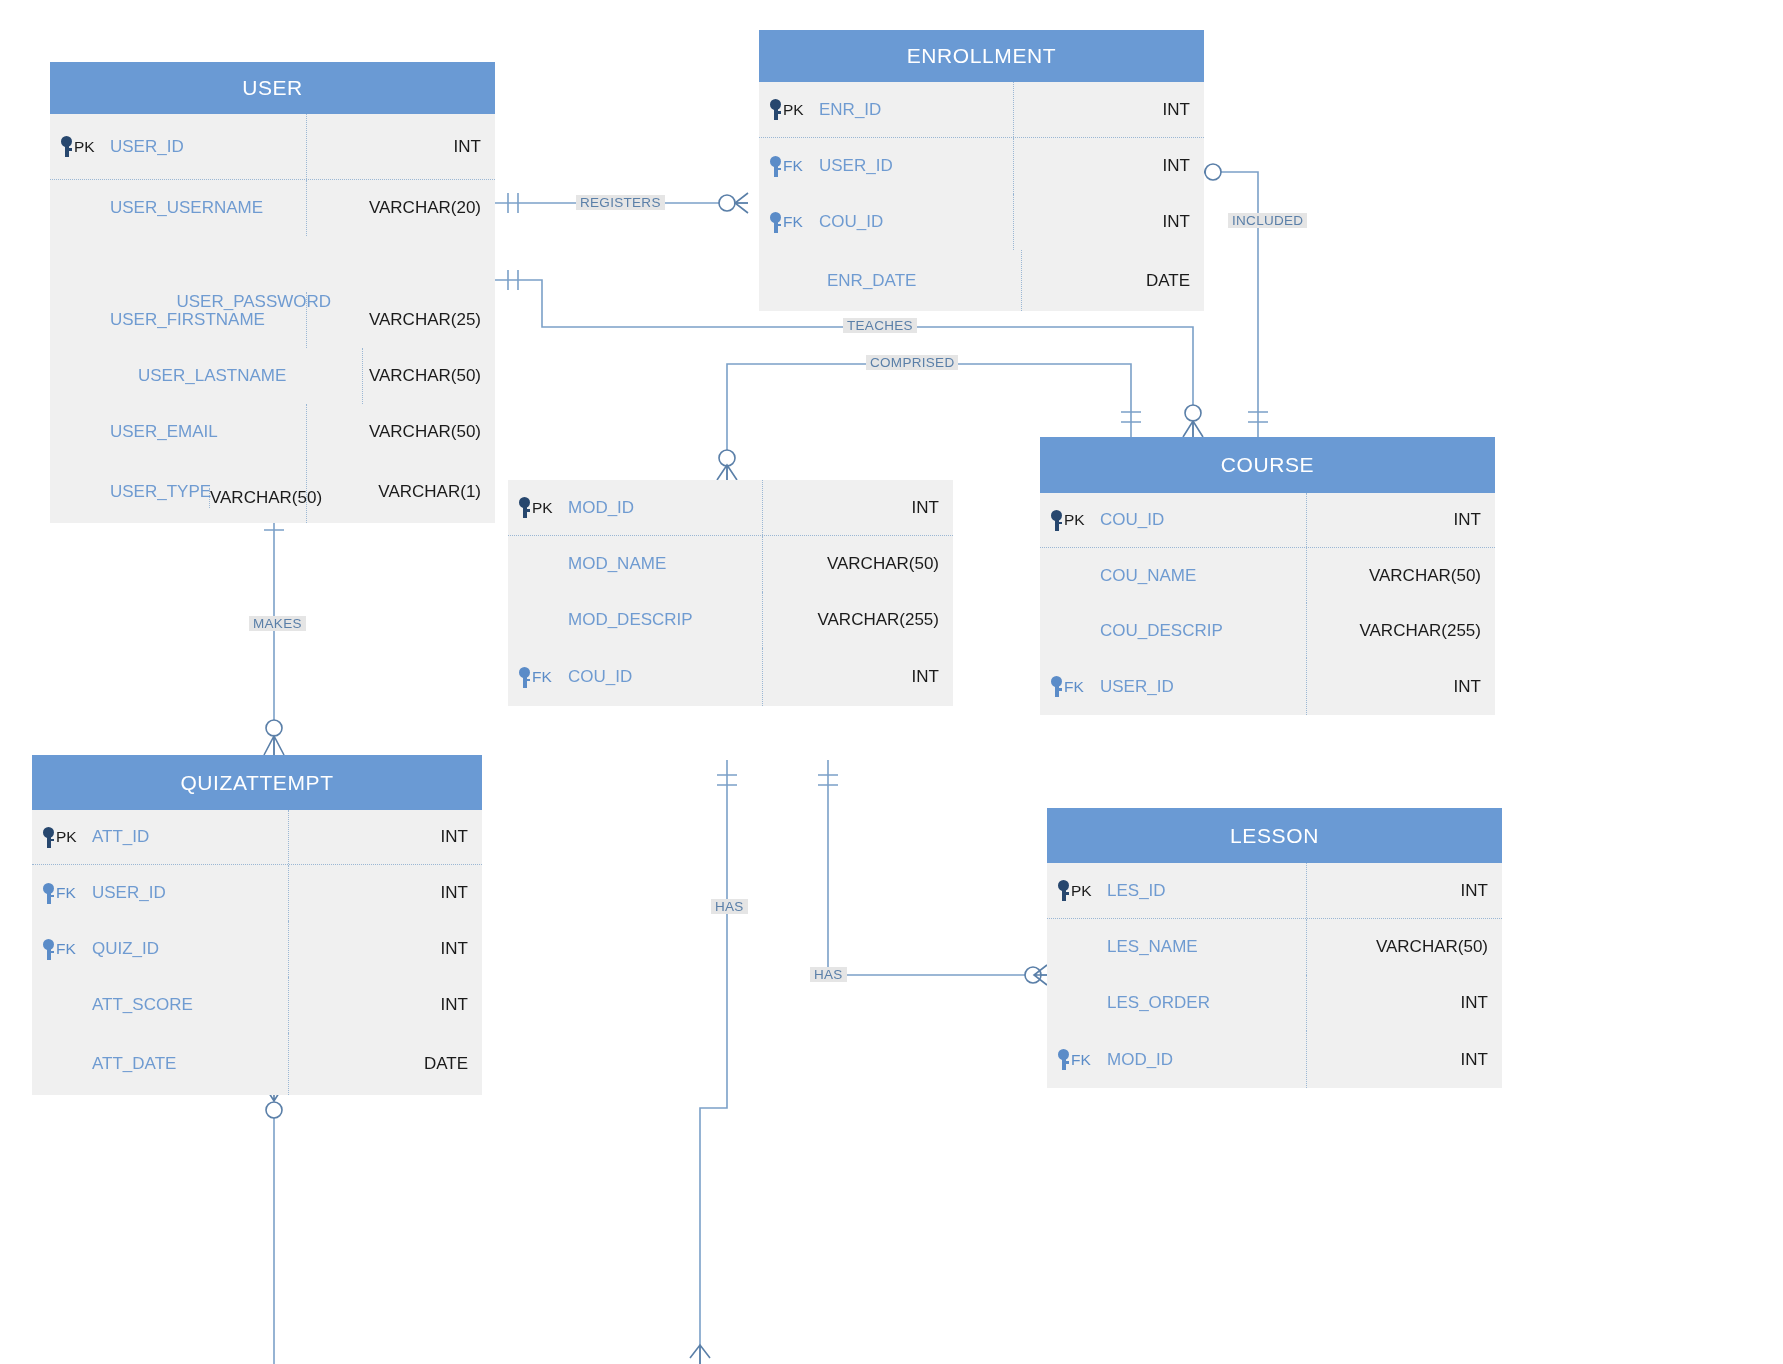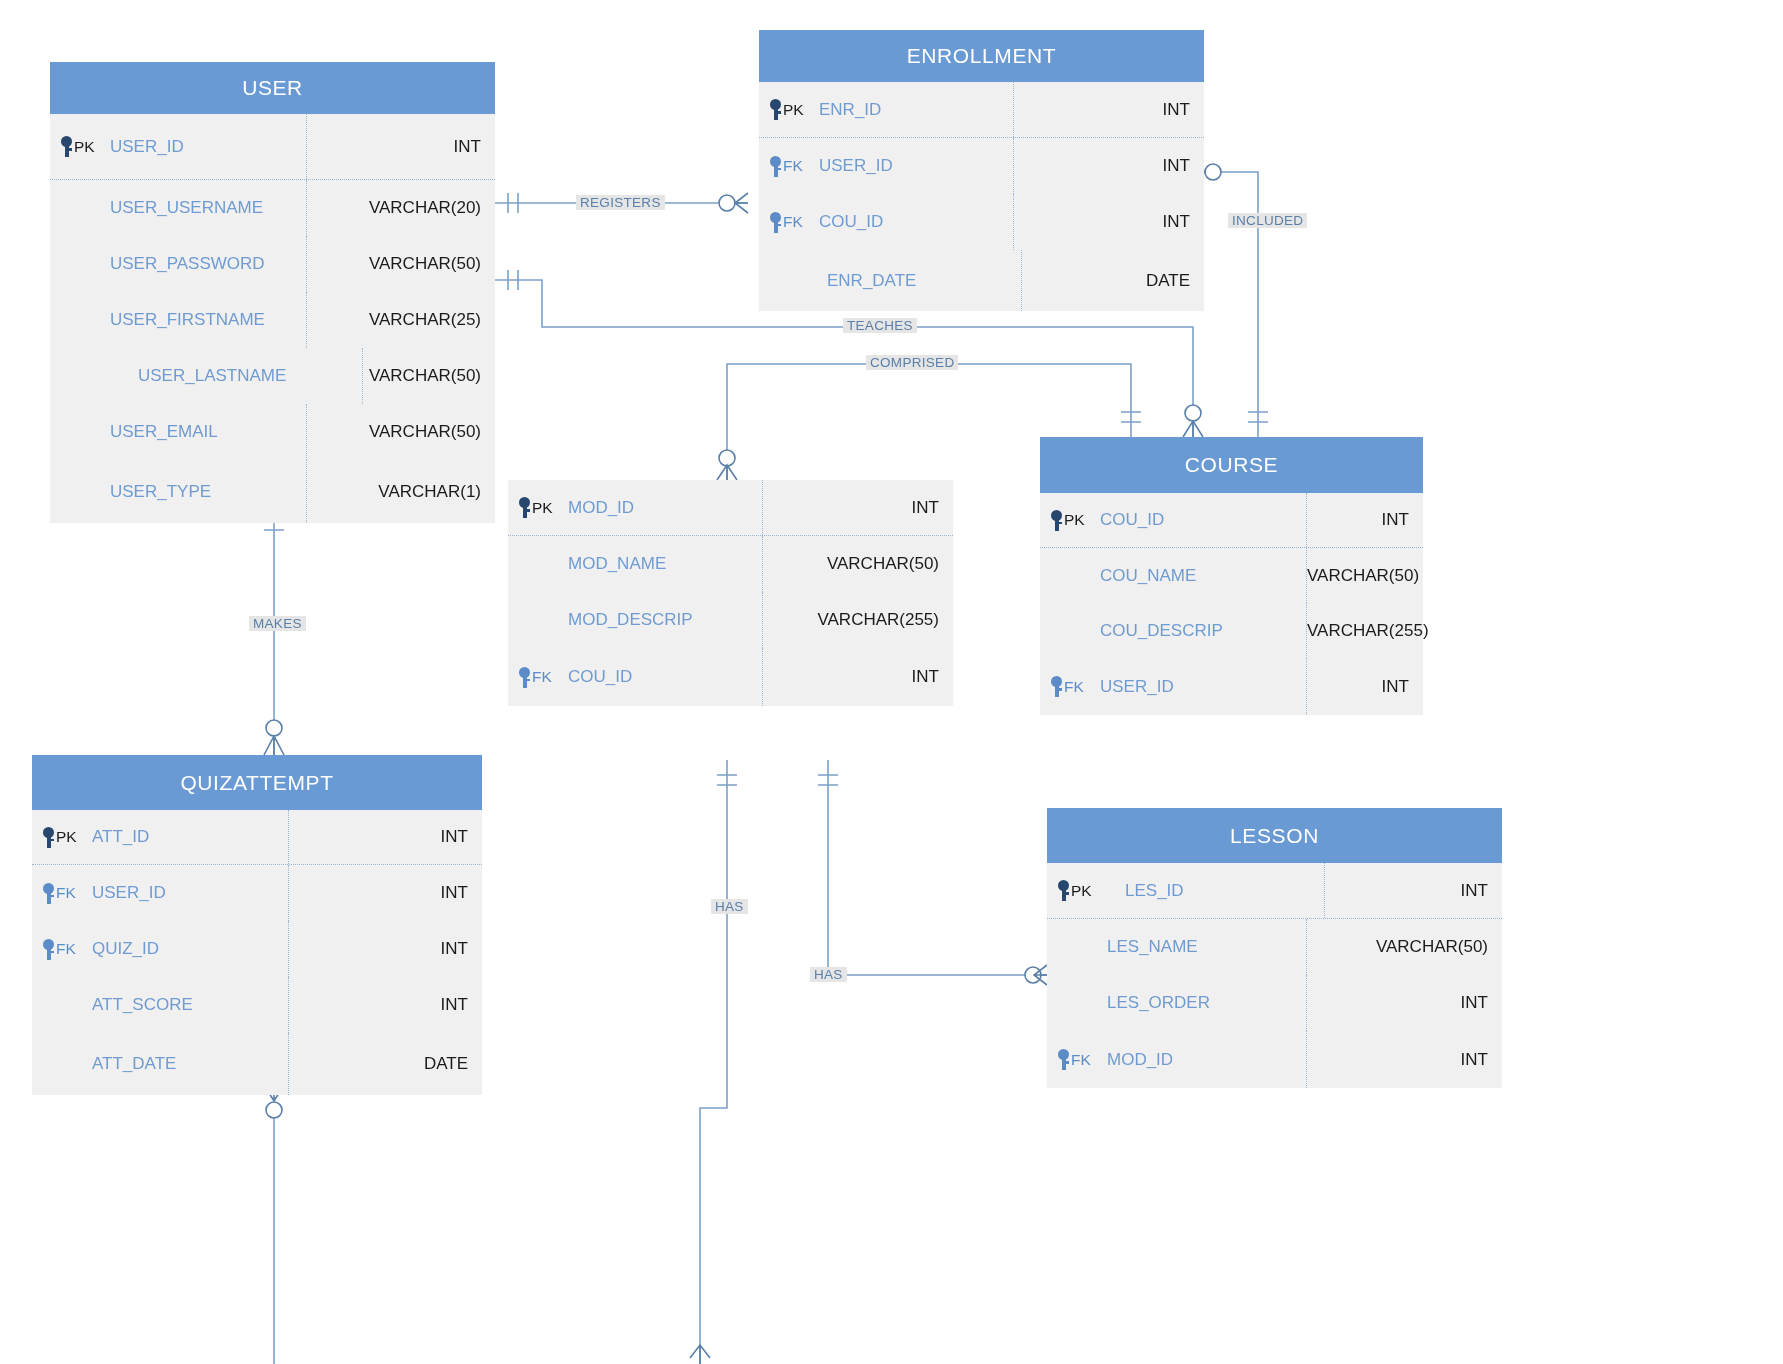--- a/index.html
+++ b/index.html
@@ -104,21 +104,21 @@
               <span class="klab">PK</span>
             </div>
             <div class="fname" style="width: 196px; flex: 0 0 196px;">USER_ID</div>
             <div class="ftype" style="flex: 1 1 0%;">INT</div>
           </div>
           <div class="row" style="height: 56px;">
             <div class="keycell"></div>
             <div class="fname" style="width: 196px; flex: 0 0 196px;">USER_USERNAME</div>
             <div class="ftype" style="flex: 1 1 0%;">VARCHAR(20)</div>
           </div>
-          <div class="row" style="height: 56px;">
+          <div class="row" style="height: 56px; flex-direction: column;">
             <div class="keycell"></div>
             <div class="fname" style="width: 196px; flex: 0 0 196px;">USER_PASSWORD</div>
             <div class="ftype" style="flex: 1 1 0%;">VARCHAR(50)</div>
           </div>
           <div class="row" style="height: 56px;">
             <div class="keycell"></div>
             <div class="fname" style="width: 196px; flex: 0 0 196px;">USER_FIRSTNAME</div>
             <div class="ftype" style="flex: 1 1 0%;">VARCHAR(25)</div>
           </div>
           <div class="row" style="height: 56px; gap: 28px;">
@@ -177,21 +177,21 @@
             <div class="fname" style="width: 194px; flex: 0 0 194px;">COU_ID</div>
             <div class="ftype" style="flex: 1 1 0%;">INT</div>
           </div>
           <div class="row" style="height: 61px; padding-left: 8px;">
             <div class="keycell"></div>
             <div class="fname" style="width: 194px; flex: 0 0 194px;">ENR_DATE</div>
             <div class="ftype" style="flex: 1 1 0%;">DATE</div>
           </div>
         </div>
       </div>
-      <div class="entity" style="left: 1040px; top: 437px; width: 383px;">
+      <div class="entity" style="left: 1040px; top: 437px; width: 455px;">
         <div class="hdr" style="height: 56px;">COURSE</div>
         <div class="rows">
           <div class="row sep" style="height: 55px;">
             <div class="keycell">
               <span class="kicon">
                 <i></i>
                 <b></b>
                 <em></em>
               </span>
               <span class="klab">PK</span>
@@ -317,21 +317,21 @@
         <div class="rows">
           <div class="row sep" style="height: 56px;">
             <div class="keycell">
               <span class="kicon">
                 <i></i>
                 <b></b>
                 <em></em>
               </span>
               <span class="klab">PK</span>
             </div>
-            <div class="fname" style="width: 199px; flex: 0 0 199px; margin-left: 18px;">LES_ID</div>
+            <div class="fname" style="width: 199px; flex: 0 0 199px;">LES_ID</div>
             <div class="ftype" style="flex: 1 1 0%;">INT</div>
           </div>
           <div class="row" style="height: 56px;">
             <div class="keycell"></div>
             <div class="fname" style="width: 199px; flex: 0 0 199px;">LES_NAME</div>
             <div class="ftype" style="flex: 1 1 0%;">VARCHAR(50)</div>
           </div>
           <div class="row" style="height: 56px;">
             <div class="keycell"></div>
             <div class="fname" style="width: 199px; flex: 0 0 199px;">LES_ORDER</div>

